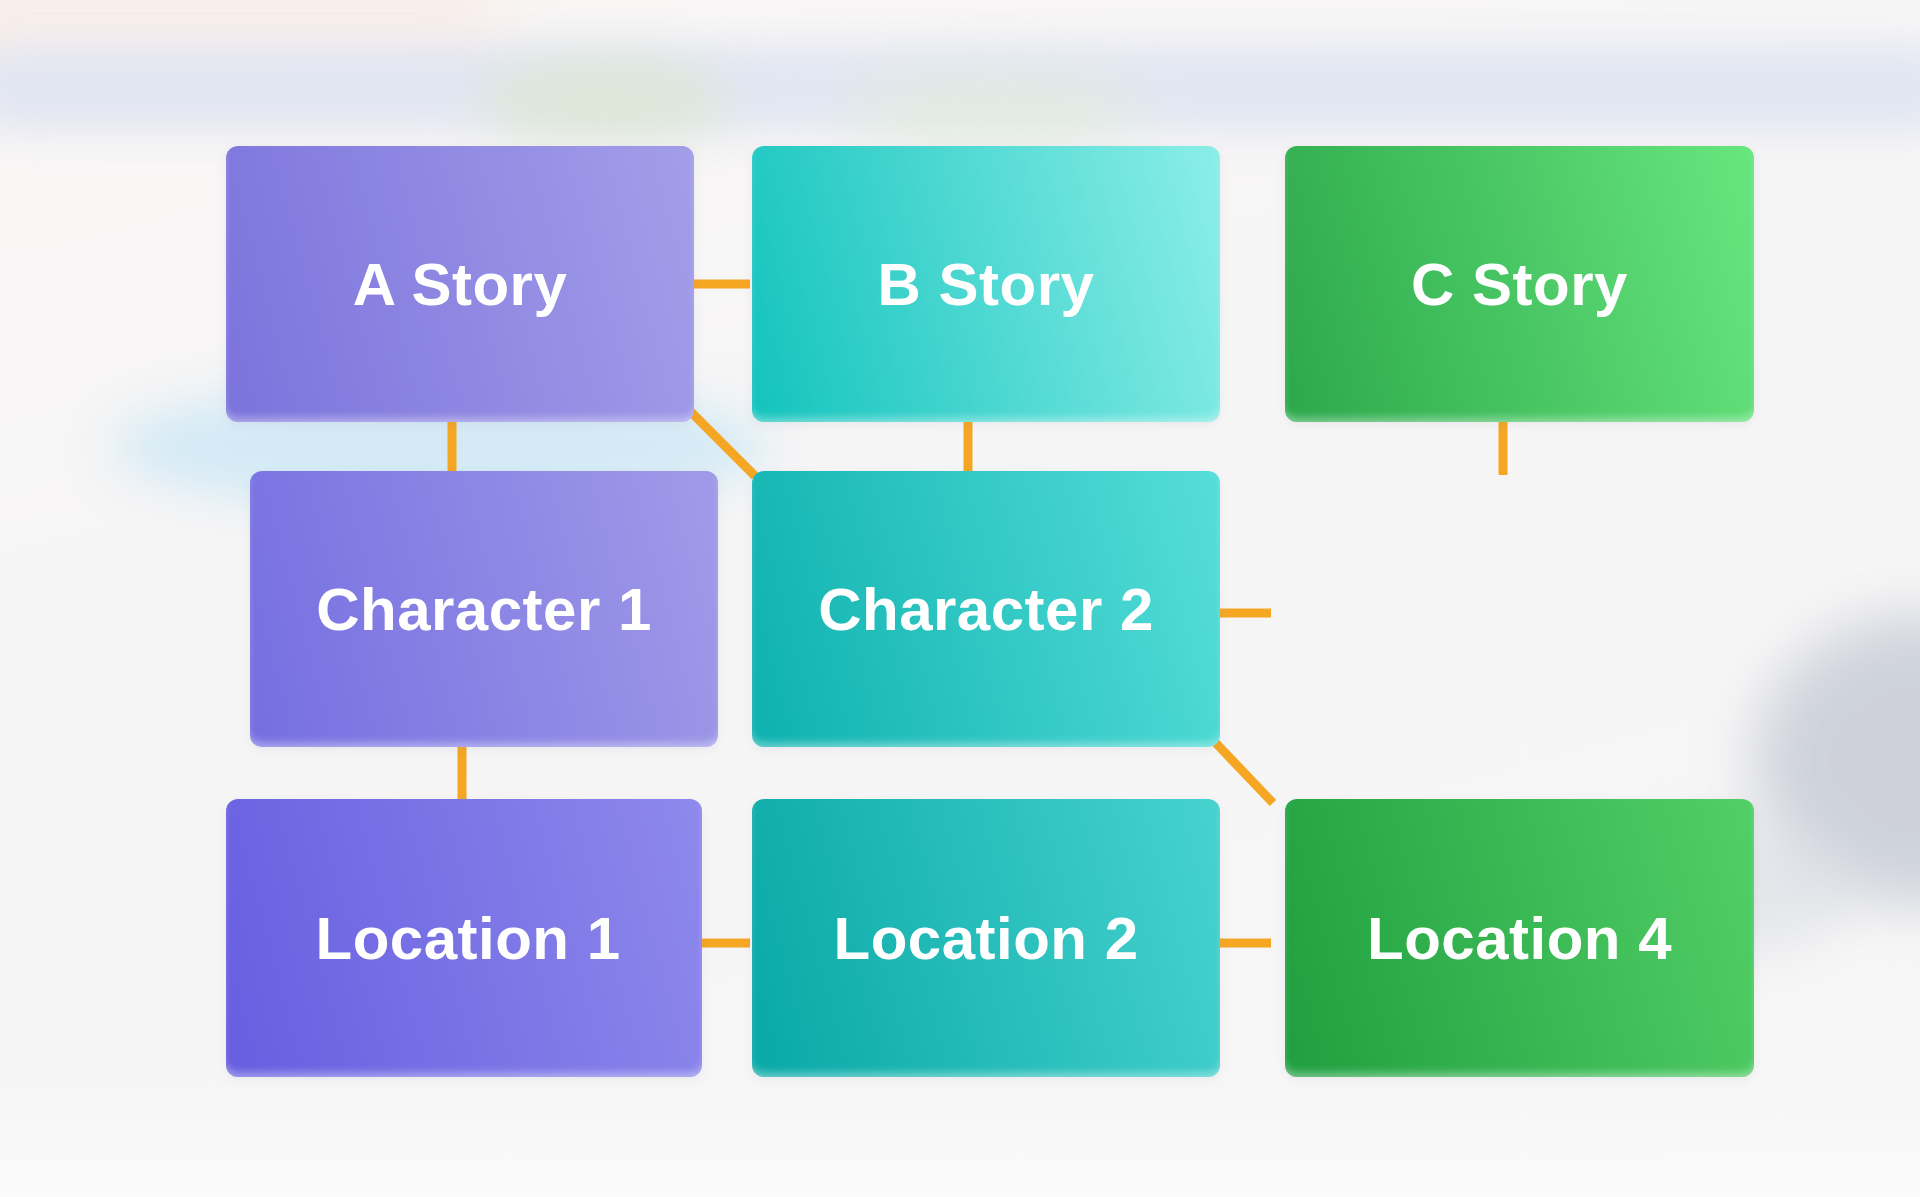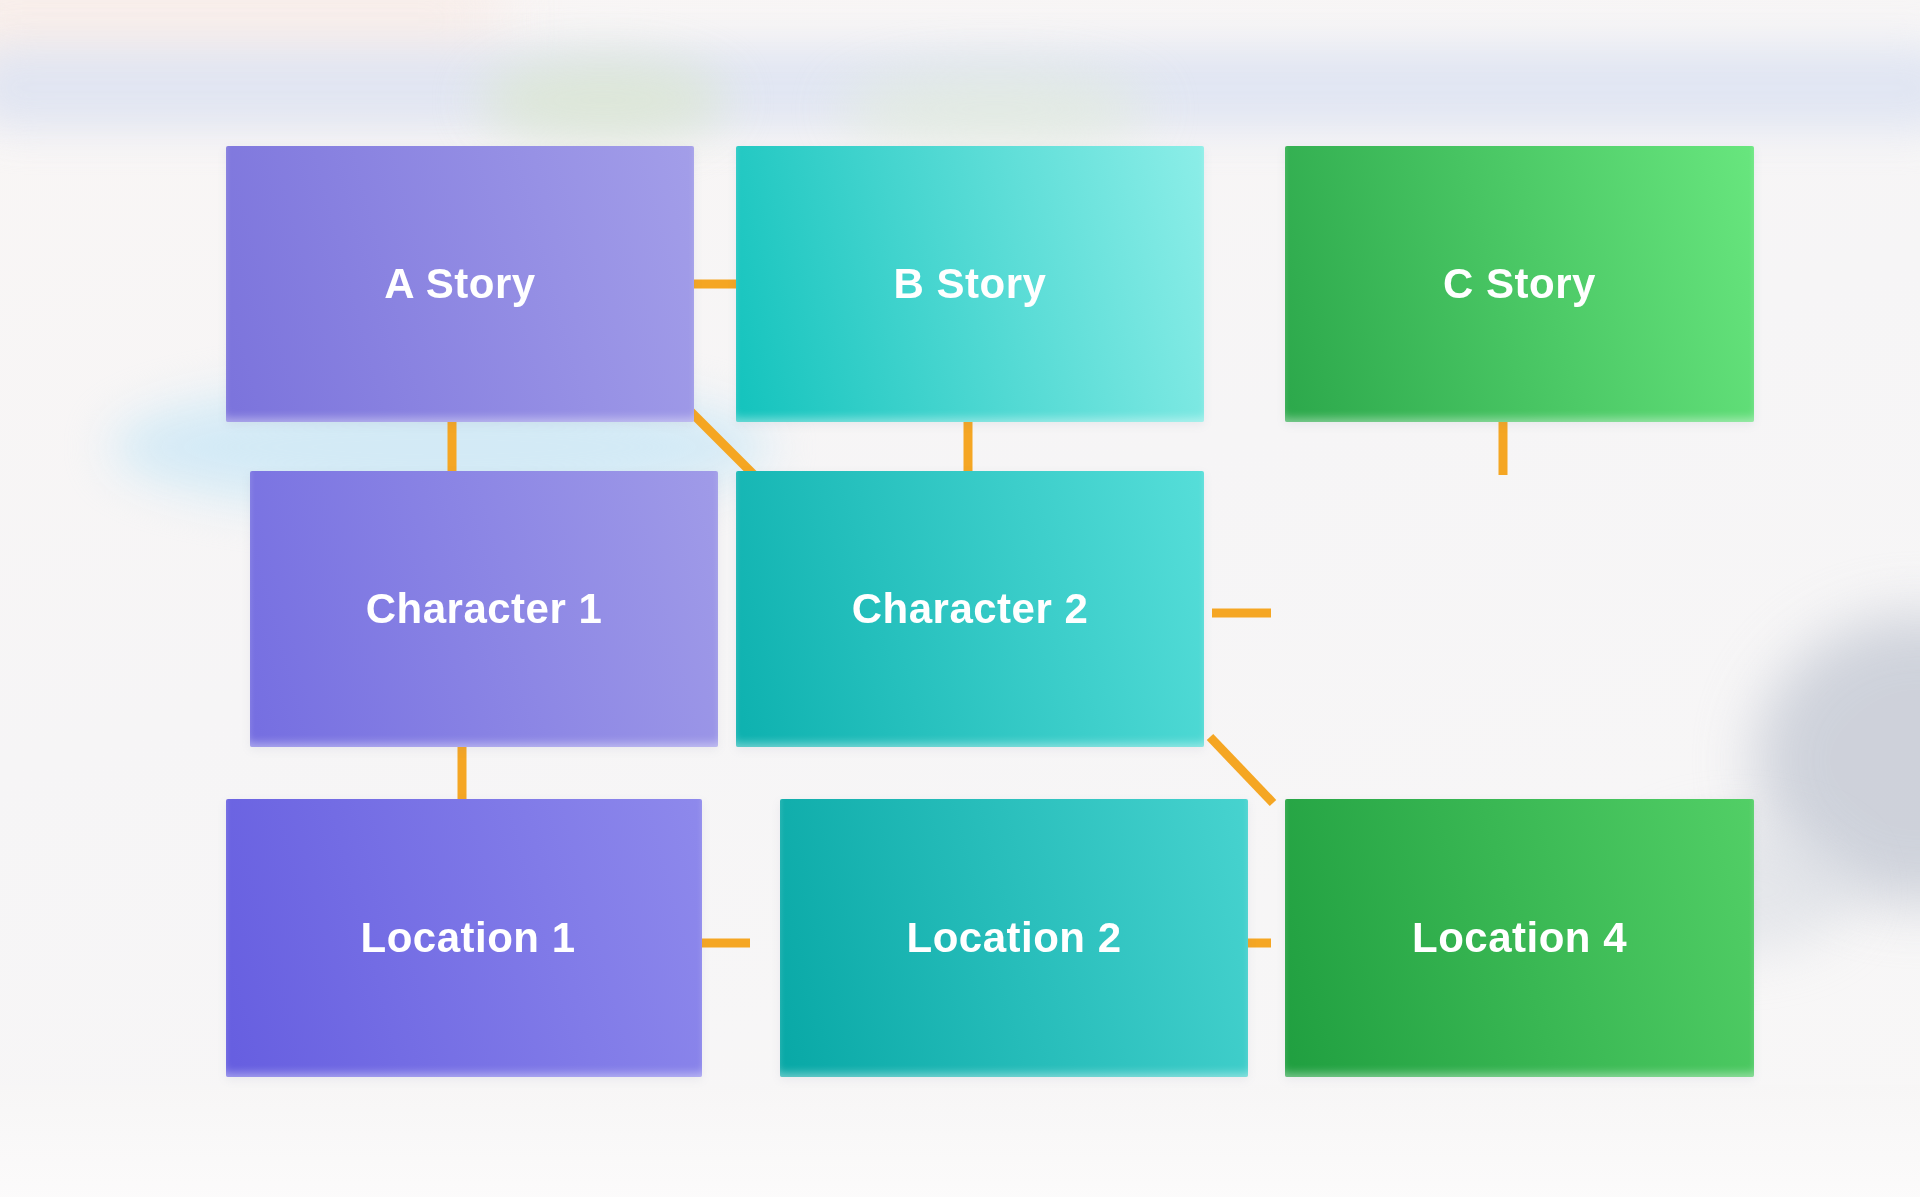--- a/index.html
+++ b/index.html
@@ -22,39 +22,39 @@
   .bg-bottom-fade{left:0;top:1085px;width:1920px;height:112px;background:linear-gradient(#f7f6f6,#fcfbfb);opacity:.9;}
 
   
   .connectors{position:absolute;left:0;top:0;z-index:1;}
   .connectors line{stroke:#F5A623;stroke-width:9;}
 
   
   .node{
     position:absolute;z-index:2;
     display:flex;align-items:center;justify-content:center;
-    color:#ffffff;font-size:42px;font-weight:700;letter-spacing:.5px;
-    border-radius:2px;
+    color:#ffffff;font-size:60px;font-weight:700;letter-spacing:.5px;
+    border-radius:12px;
     box-shadow:inset 0 -7px 9px -3px rgba(255,255,255,.4), 0 3px 10px rgba(120,130,160,.10);
   }
   .c1{left:226px;width:468px;}
-  .c2{left:736px;width:468px;text-align:right;}
+  .c2{left:752px;width:468px;text-align:right;}
   .c3{left:1269px;width:469px;margin-left:16px;}
   .r1{top:146px;height:276px;}
   .r2{top:471px;height:276px;}
   .r3{top:799px;height:278px;}
 
   .g-purple-1{background:linear-gradient(75deg,#7b73dc,#a39ee9);}
   .g-teal-1  {background:linear-gradient(75deg,#13c3bd,#8ceee8);}
   .g-green-1 {background:linear-gradient(75deg,#2ca84b,#68e67e);}
   .g-purple-2{background:linear-gradient(75deg,#756ee1,#a09be8);margin-left:24px;}
   .g-teal-2  {background:linear-gradient(75deg,#0db1af,#56ded9);}
   .g-green-2 {background:linear-gradient(75deg,#2ba547,#54d369);}
   .g-purple-3{background:linear-gradient(75deg,#665ee0,#8e89ec);padding-left:8px;}
-  .g-teal-3  {background:linear-gradient(75deg,#08a8a6,#47d3cf);margin-left:44px;}
+  .g-teal-3  {background:linear-gradient(75deg,#08a8a6,#47d3cf);}
   .g-green-3 {background:linear-gradient(75deg,#209f40,#52cf66);}
 </style>
 </head>
 <body>
 
 <div class="stage">
 
   <div class="blob bg-pink-tint"></div>
   <div class="blob bg-band"></div>
   <div class="blob bg-green-a"></div>

